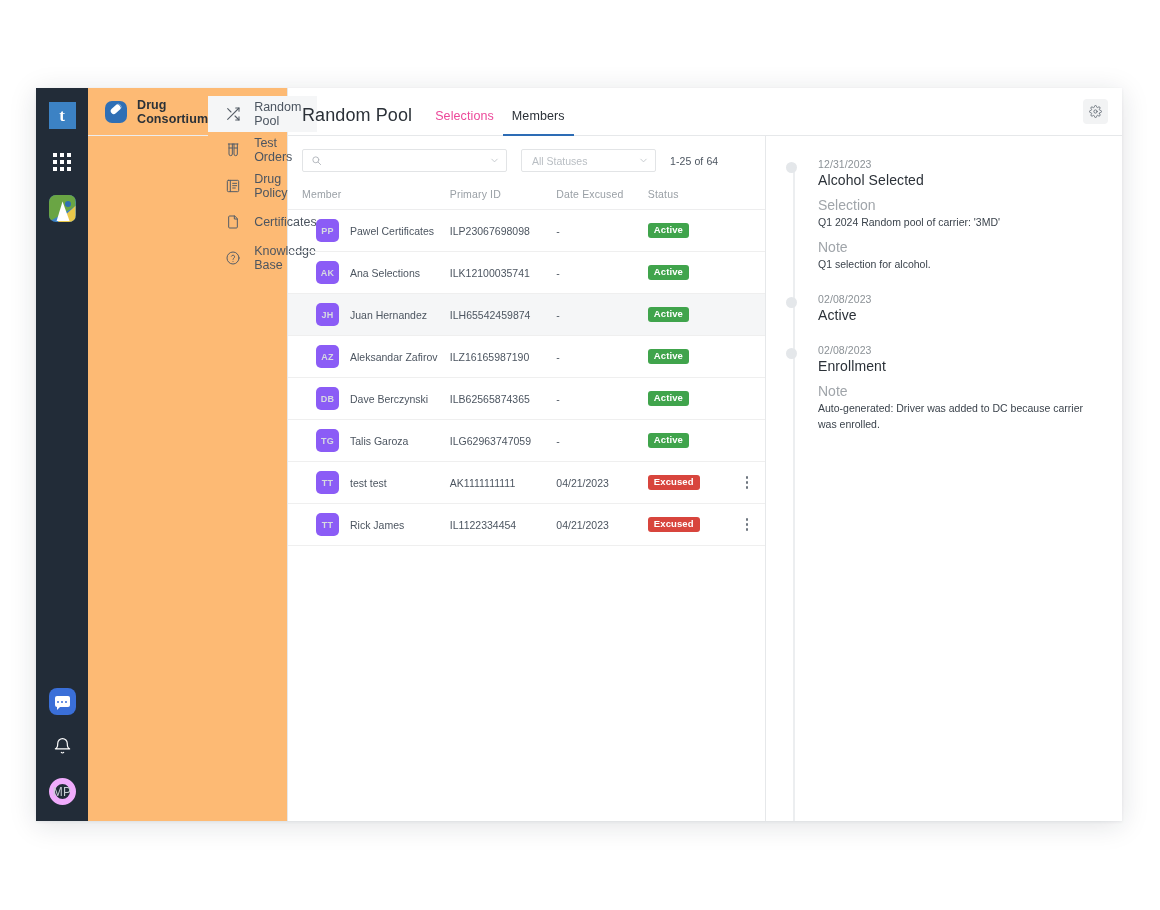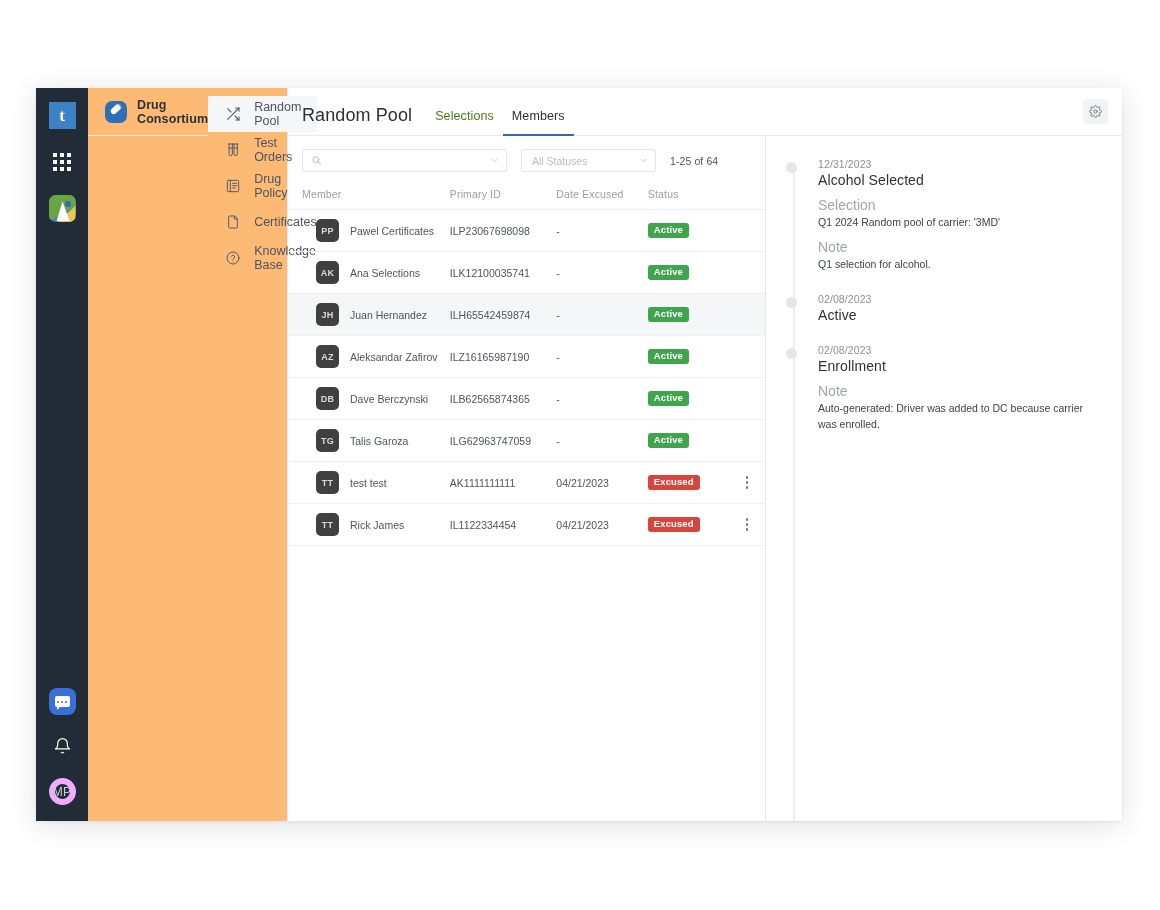--- a/index.html
+++ b/index.html
@@ -212,21 +212,21 @@
   #page-title {
     font-size: 18px;
     color: #2b3138;
     font-weight: normal;
     padding-bottom: 9px;
     margin-right: 14px;
     letter-spacing: 0.1px;
   }
   .tab {
     font-size: 12.5px;
-    color: #4d7c0f;
+    color: #ec4899;
     padding: 0 9px 11px 9px;
     cursor: pointer;
     border-bottom: 2px solid transparent;
     margin-bottom: -1px;
     letter-spacing: 0.1px;
   }
   .tab.active { border-bottom-color: #2d6cb5; color: #2b3138; }
   #gear-button {
     position: absolute;
     right: 14px; top: 11px;
@@ -299,21 +299,21 @@
   .col-member { width: 152px; padding-left: 14px !important; }
   .col-id { width: 100px; }
   .col-date { width: 86px; }
   .col-status { width: 76px; }
   .col-menu { width: 34px; }
 
   .member-cell { display: flex; align-items: center; gap: 11px; padding-left: 14px; }
   .avatar-tile {
     width: 23px; height: 23px; flex: 0 0 23px;
     border-radius: 5px;
-    background: #404040;
+    background: #8b5cf6;
     color: #d6dae0;
     font-size: 9px;
     font-weight: bold;
     display: flex; align-items: center; justify-content: center;
     letter-spacing: 0.3px;
   }
   .member-name { font-size: 10.5px; color: #4c5560; white-space: nowrap; }
 
   .badge {
     display: inline-block;

